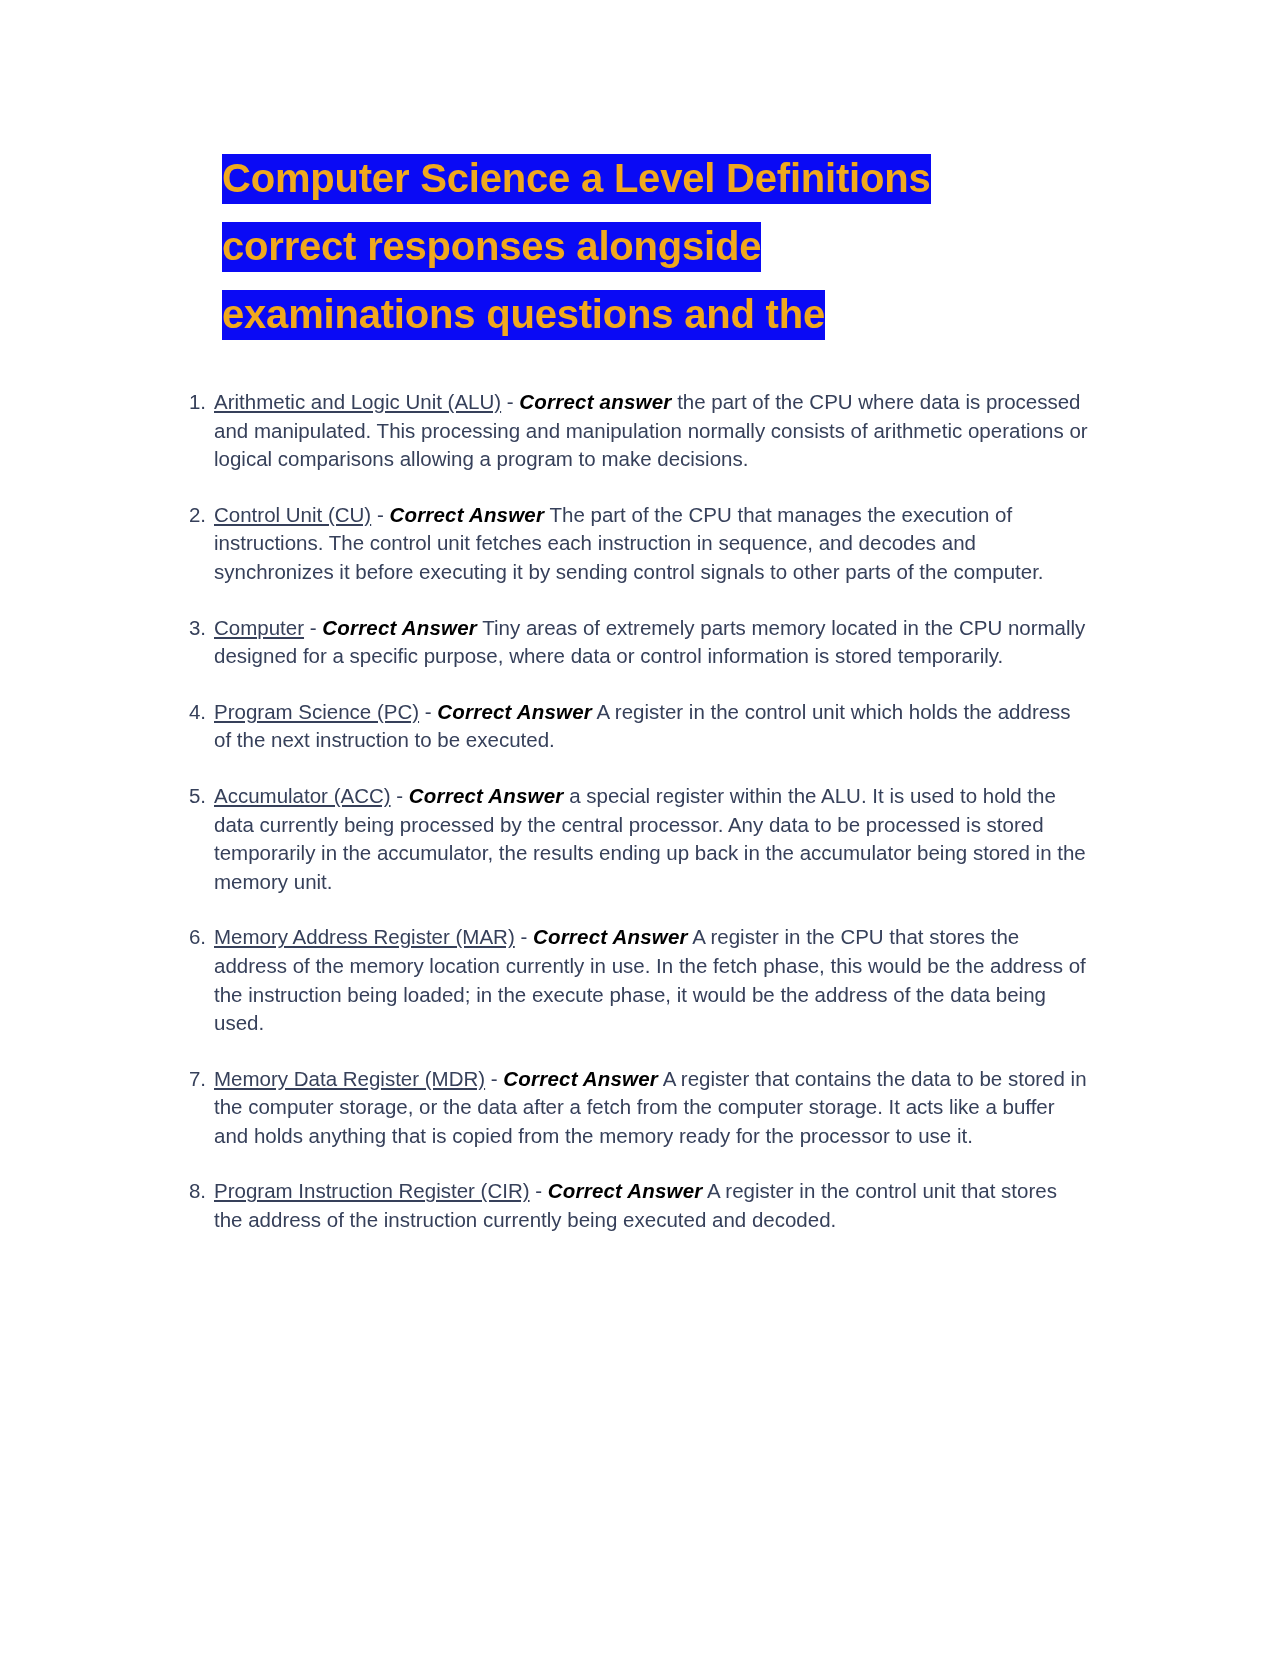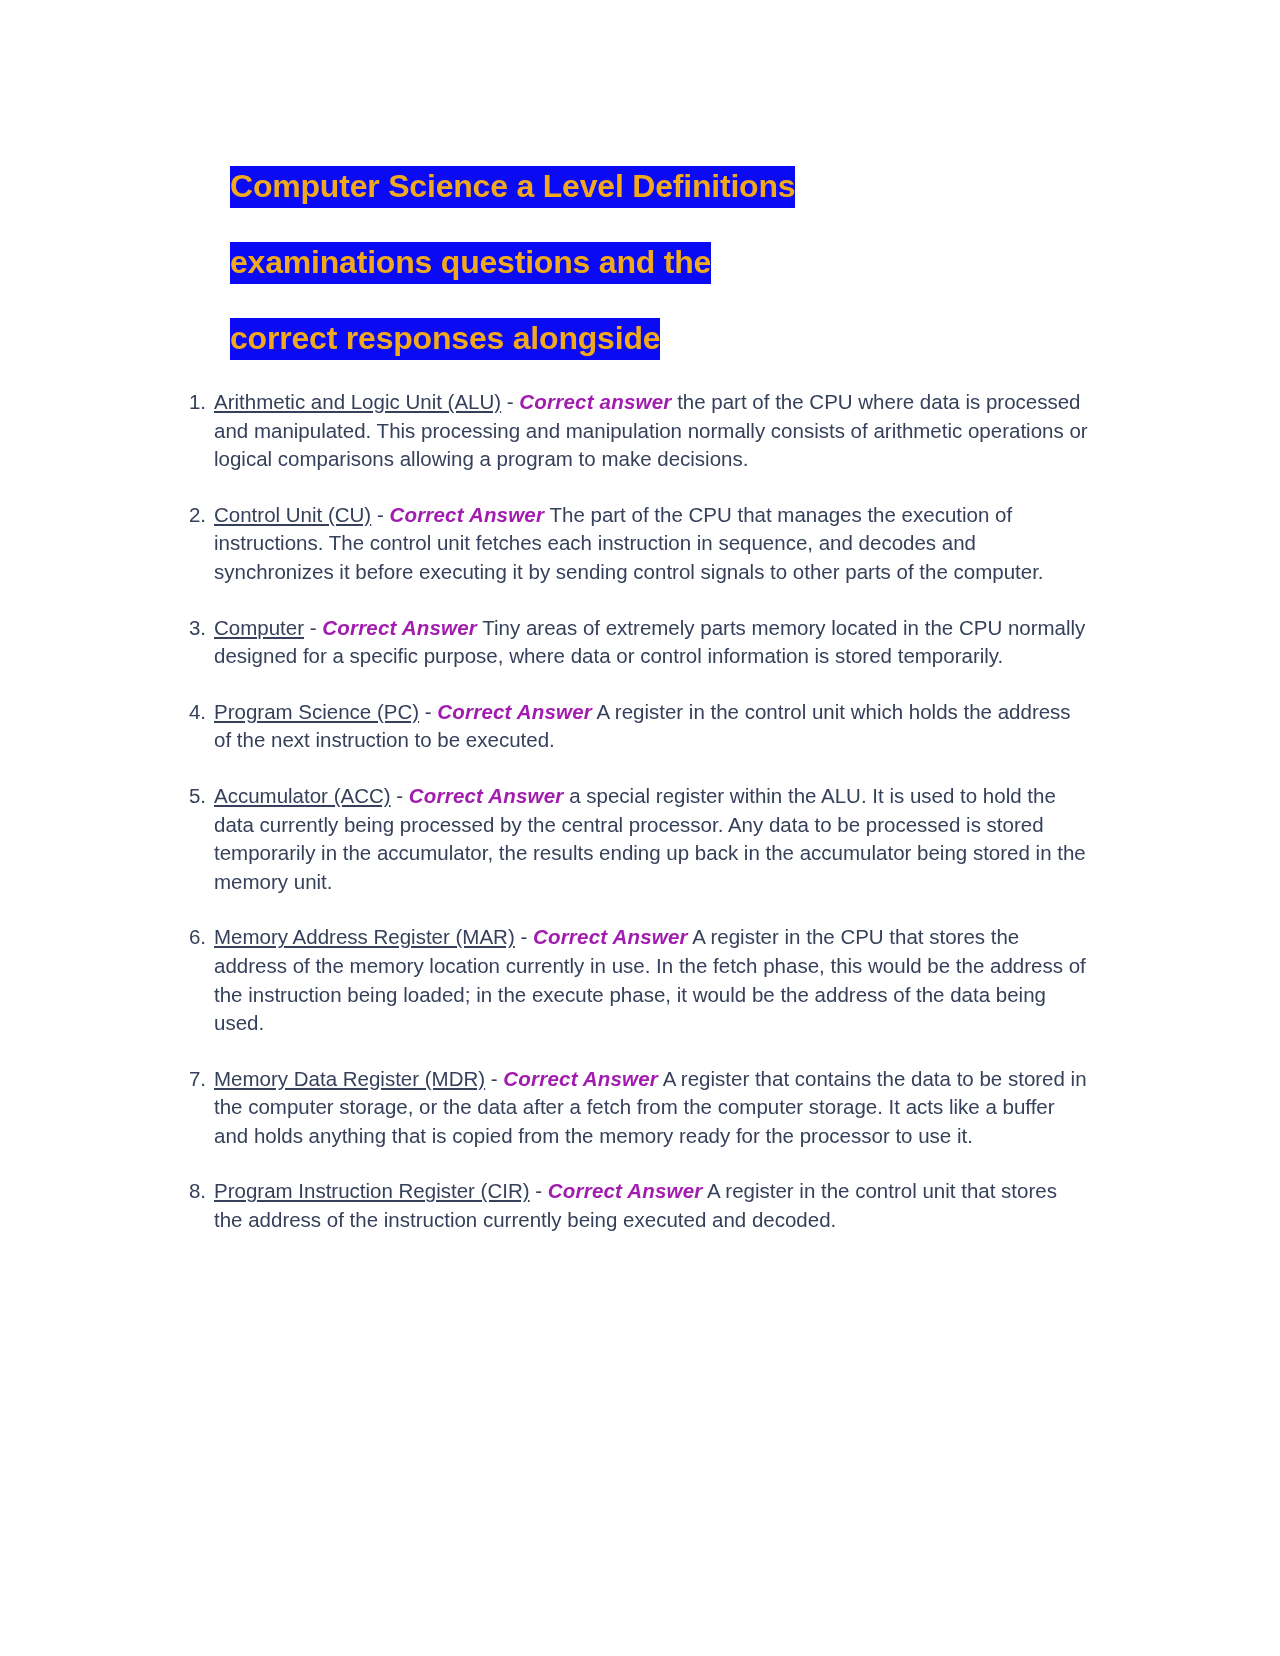--- a/index.html
+++ b/index.html
@@ -24,26 +24,26 @@
 
   
   .title-block {
     position: absolute;
     left: 214px;
     top: 140px;
     width: 880px;
   }
   .title-line {
     display: block;
-    font-size: 32px;
+    font-size: 40px;
     line-height: 60px;
     font-weight: bold;
     letter-spacing: -0.2px;
     color: #F0A81E;
-    margin: 16px;
+    margin: 8px;
     padding: 0;
   }
   .title-line > span.hl {
     background-color: #0A0AF5;
     color: #F0A81E;
     padding: 2px 0 4px 0;
     box-decoration-break: clone;
     -webkit-box-decoration-break: clone;
   }
 
@@ -73,36 +73,36 @@
     top: 0;
     width: 30px;
     text-align: right;
     color: #36405A;
     font-size: 20.5px;
     line-height: 28.6px;
   }
   .term { color: #36405A; text-decoration: underline; }
   .sep  { color: #36405A; }
   .answer-label {
-    color: #a21caf;
+    color: #000000;
     font-weight: bold;
     font-style: italic;
     letter-spacing: 0.2px;
   }
   .definition { color: #36405A; }
 </style>
 </head>
 <body>
 
 <div class="page">
 
   <div class="title-block">
     <div class="title-line"><span class="hl">Computer Science a Level Definitions</span></div>
+    <div class="title-line"><span class="hl">correct responses alongside</span></div>
     <div class="title-line"><span class="hl">examinations questions and the</span></div>
-    <div class="title-line"><span class="hl">correct responses alongside</span></div>
   </div>
 
   <ol class="list" id="definition-list">
       <li class="list-item"><span class="item-number">1.</span><span class="term">Arithmetic and Logic Unit (ALU)</span> <span class="sep">-</span> <span class="answer-label">Correct answer</span> <span class="definition">the part of the CPU where data is processed and manipulated. This processing and manipulation normally consists of arithmetic operations or logical comparisons allowing a program to make decisions.</span></li>
       <li class="list-item"><span class="item-number">2.</span><span class="term">Control Unit (CU)</span> <span class="sep">-</span> <span class="answer-label">Correct Answer</span> <span class="definition">The part of the CPU that manages the execution of instructions. The control unit fetches each instruction in sequence, and decodes and synchronizes it before executing it by sending control signals to other parts of the computer.</span></li>
       <li class="list-item"><span class="item-number">3.</span><span class="term">Computer</span> <span class="sep">-</span> <span class="answer-label">Correct Answer</span> <span class="definition">Tiny areas of extremely parts memory located in the CPU normally designed for a specific purpose, where data or control information is stored temporarily.</span></li>
       <li class="list-item"><span class="item-number">4.</span><span class="term">Program Science (PC)</span> <span class="sep">-</span> <span class="answer-label">Correct Answer</span> <span class="definition">A register in the control unit which holds the address of the next instruction to be executed.</span></li>
       <li class="list-item"><span class="item-number">5.</span><span class="term">Accumulator (ACC)</span> <span class="sep">-</span> <span class="answer-label">Correct Answer</span> <span class="definition">a special register within the ALU. It is used to hold the data currently being processed by the central processor. Any data to be processed is stored temporarily in the accumulator, the results ending up back in the accumulator being stored in the memory unit.</span></li>
       <li class="list-item"><span class="item-number">6.</span><span class="term">Memory Address Register (MAR)</span> <span class="sep">-</span> <span class="answer-label">Correct Answer</span> <span class="definition">A register in the CPU that stores the address of the memory location currently in use. In the fetch phase, this would be the address of the instruction being loaded; in the execute phase, it would be the address of the data being used.</span></li>
       <li class="list-item"><span class="item-number">7.</span><span class="term">Memory Data Register (MDR)</span> <span class="sep">-</span> <span class="answer-label">Correct Answer</span> <span class="definition">A register that contains the data to be stored in the computer storage, or the data after a fetch from the computer storage. It acts like a buffer and holds anything that is copied from the memory ready for the processor to use it.</span></li>

